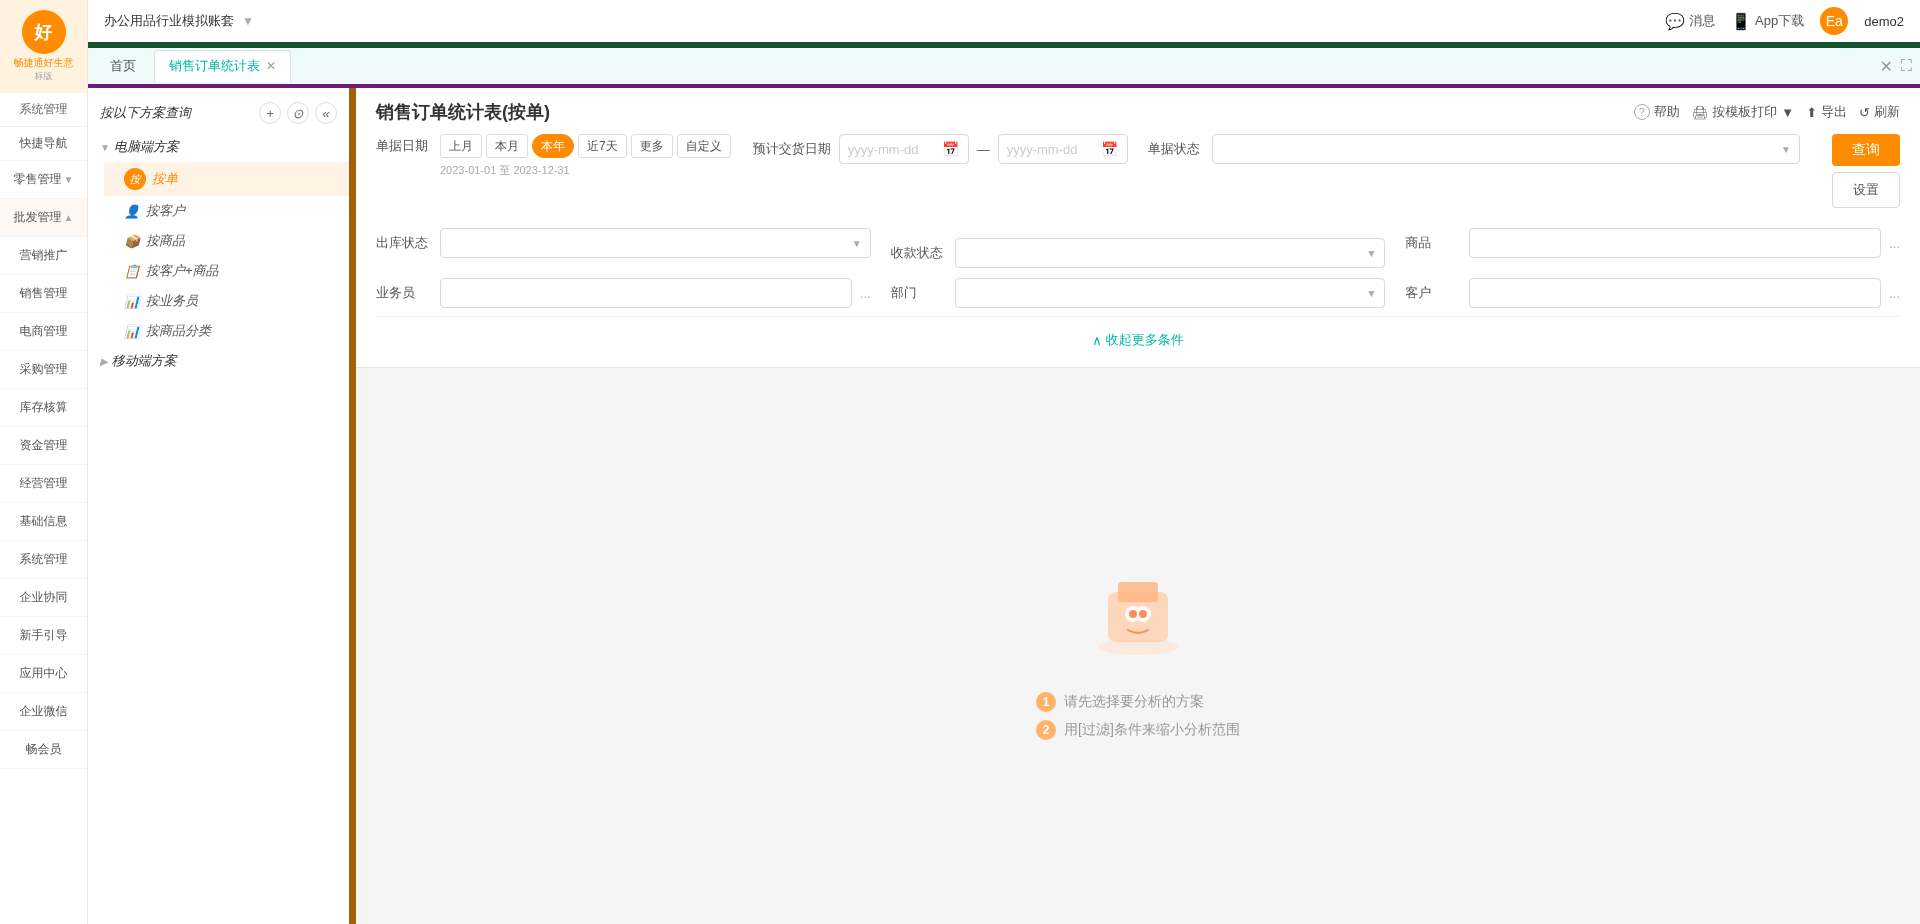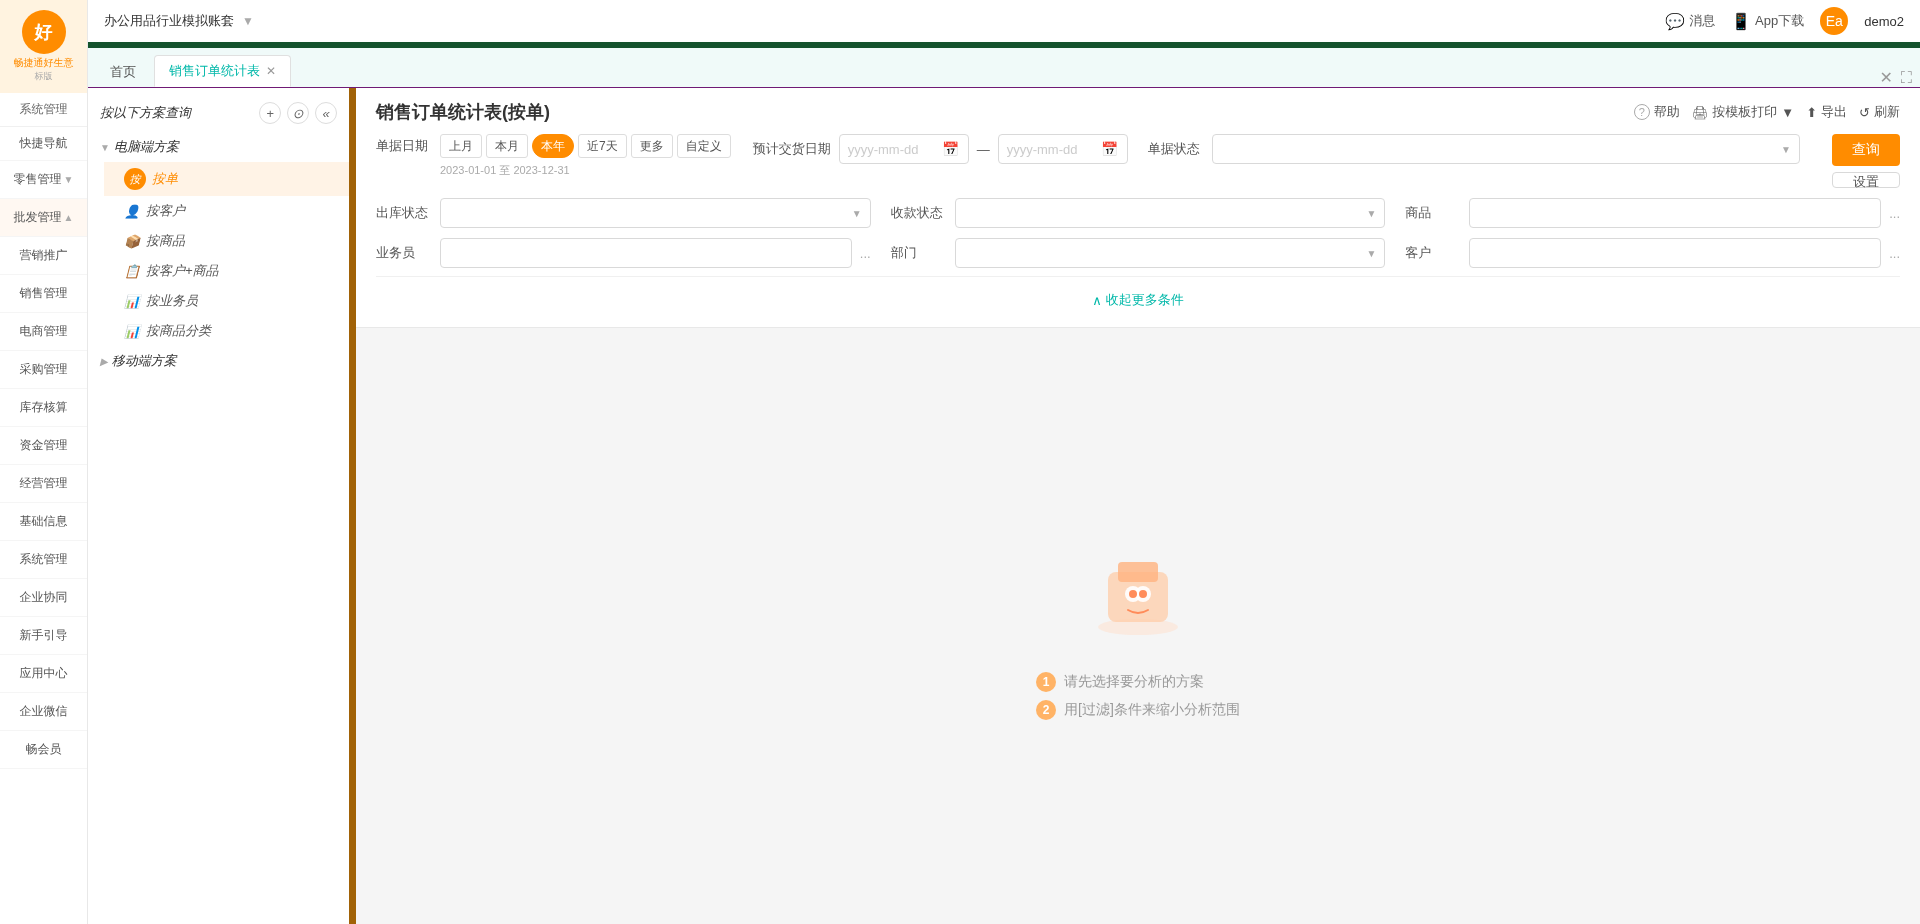--- a/index.html
+++ b/index.html
@@ -23,21 +23,21 @@
     
     .topbar { height: 48px; background: #fff; border-bottom: 6px solid #14532d; display: flex; align-items: center; padding: 0 16px; justify-content: space-between; }
     .topbar-left { display: flex; align-items: center; gap: 8px; }
     .topbar-title { font-size: 13px; color: #333; }
     .topbar-dropdown { font-size: 12px; color: #aaa; cursor: pointer; }
     .topbar-right { display: flex; align-items: center; gap: 16px; }
     .topbar-action { display: flex; align-items: center; gap: 4px; font-size: 13px; color: #555; cursor: pointer; }
     .avatar { width: 28px; height: 28px; border-radius: 50%; background: #ff8c00; display: flex; align-items: center; justify-content: center; color: #fff; font-size: 11px; overflow: hidden; }
 
     
-    .tabbar { height: 40px; background: #f0faf9; display: flex; align-items: flex-end; padding: 0 8px; gap: 4px; border-bottom: 1px solid #701a75; }
+    .tabbar { height: 40px; background: #f0faf9; display: flex; align-items: center; padding: 0 8px; gap: 4px; border-bottom: 4px solid #701a75; }
     .tab { padding: 6px 14px; border-radius: 4px 4px 0 0; font-size: 13px; cursor: pointer; display: flex; align-items: center; gap: 6px; }
     .tab.active { background: #fff; color: #00b8a9; border: 1px solid #e0e0e0; border-bottom: 1px solid #fff; }
     .tab.inactive { background: transparent; color: #555; }
     .tab-close { font-size: 12px; color: #999; cursor: pointer; }
     .tabbar-actions { margin-left: auto; display: flex; align-items: center; gap: 8px; }
     .tabbar-icon { font-size: 16px; color: #999; cursor: pointer; }
 
     
     .page-content { flex: 1; display: flex; overflow: hidden; }
 
@@ -86,21 +86,21 @@
 
     
     .main-area { flex: 1; background: #f5f5f5; display: flex; flex-direction: column; align-items: center; justify-content: center; }
     .empty-hint { display: flex; flex-direction: column; align-items: flex-start; gap: 8px; }
     .empty-hint-item { display: flex; align-items: center; gap: 8px; font-size: 14px; color: #999; }
     .hint-number { width: 20px; height: 20px; border-radius: 50%; background: #ffb366; color: #fff; display: flex; align-items: center; justify-content: center; font-size: 12px; font-weight: bold; }
 
     
     .query-btns { display: flex; flex-direction: column; gap: 6px; margin-left: 12px; }
     .btn-query { background: #ff8c00; color: #fff; border: none; border-radius: 4px; height: 32px; padding: 0 20px; font-size: 14px; cursor: pointer; white-space: nowrap; }
-    .btn-settings { background: #fff; color: #555; border: 1px solid #d9d9d9; border-radius: 4px; height: 16px; padding: 0 14px; font-size: 13px; cursor: pointer; white-space: nowrap; }
+    .btn-settings { background: #fff; color: #555; border: 1px solid #d9d9d9; border-radius: 4px; height: 36px; padding: 0 14px; font-size: 13px; cursor: pointer; white-space: nowrap; }
 
     
     ::-webkit-scrollbar { width: 4px; }
     ::-webkit-scrollbar-thumb { background: #ddd; border-radius: 2px; }
 
     
     .orange-circle { width: 30px; height: 30px; border-radius: 50%; background: #ff8c00; display: flex; align-items: center; justify-content: center; color: #fff; font-size: 13px; }
 
     
     .empty-illustration { width: 120px; height: 120px; margin-bottom: 20px; }
@@ -350,21 +350,21 @@
           </div>
 
           <div class="filter-row" style="display:flex;align-items:center;gap:20px;margin-bottom:10px;">
             <div style="display:flex;align-items:center;gap:8px;flex:1;">
               <span style="font-size:13px;color:#555;min-width:56px;white-space:nowrap;">出库状态</span>
               <div class="select-box full">
                 <span></span>
                 <span style="color:#aaa;font-size:10px;">▼</span>
               </div>
             </div>
-            <div style="display:flex;align-items:center;gap:8px;flex:1;">
+            <div style="display:flex;align-items:center;gap:8px;flex:1;margin-top:20px;">
               <span style="font-size:13px;color:#555;min-width:56px;white-space:nowrap;">收款状态</span>
               <div class="select-box full">
                 <span></span>
                 <span style="color:#aaa;font-size:10px;">▼</span>
               </div>
             </div>
             <div style="display:flex;align-items:center;gap:8px;flex:1;">
               <span style="font-size:13px;color:#555;min-width:56px;white-space:nowrap;">商品</span>
               <div class="input-box">
                 <span></span>

